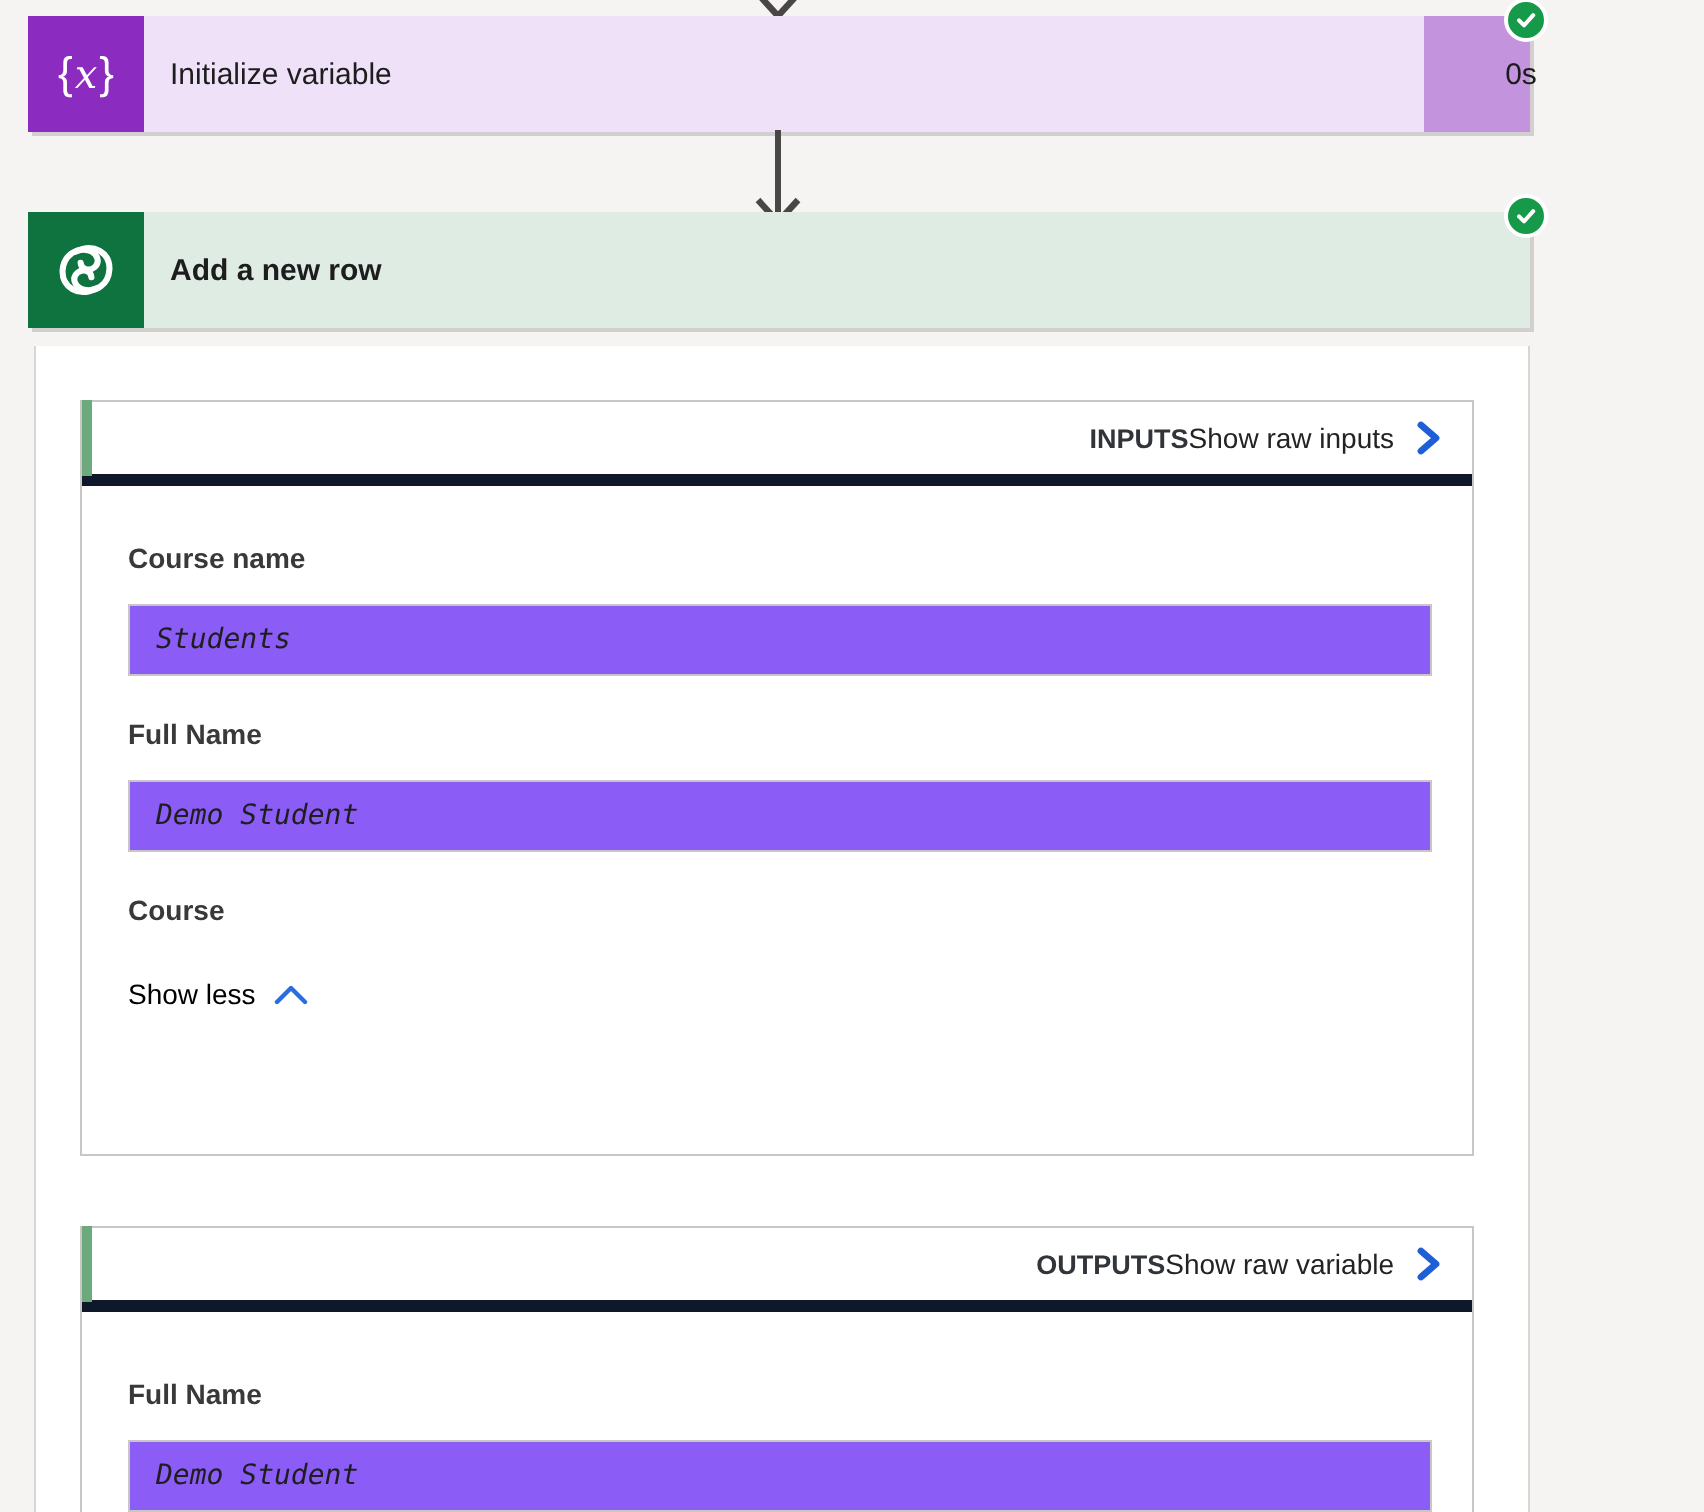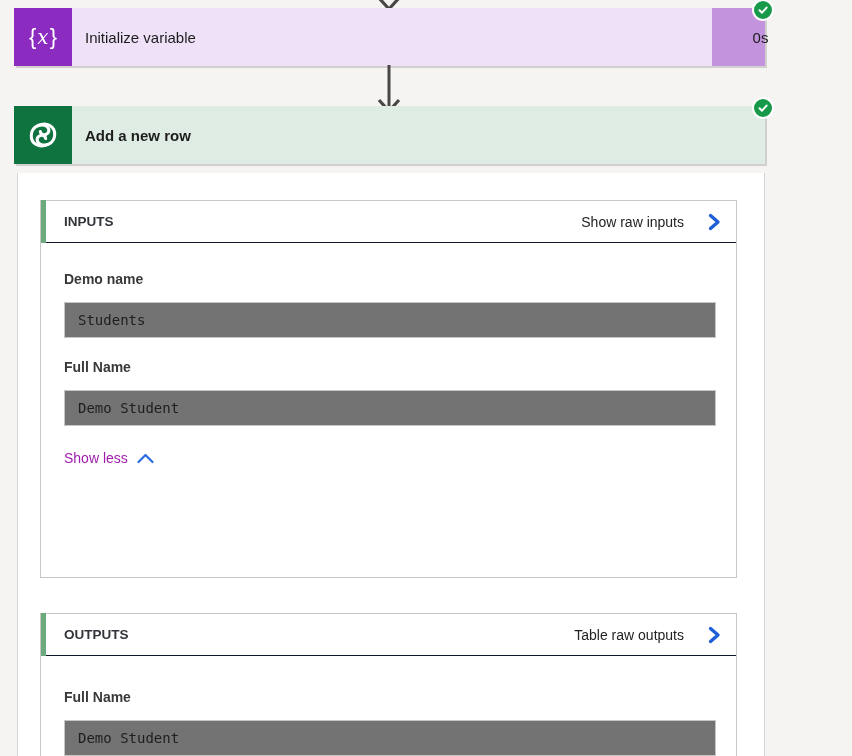--- a/index.html
+++ b/index.html
@@ -60,43 +60,43 @@
   }
 
   
   .panel {
     position:absolute; left:22px; width:697px;
     background:#fff; border:1px solid #c9c7c5;
   }
   .panel-inputs  { top:27px;  height:378px; }
   .panel-outputs { top:440px; height:330px; }
   .panel-header {
-    height:42px; border-bottom:1px solid #0f172a;
+    height:42px; border-bottom:6px solid #0f172a;
     position:relative; display:flex; align-items:center;
-    padding-left:23px; padding-right:15px;
+    padding-right:15px;text-align:right;
   }
   .accent-bar { position:absolute; left:0; top:-1px; bottom:-1px; width:5px; background:#6ca97c; }
   .panel-label { flex:1; font-size:13.5px; font-weight:700; color:#31353a; }
   .raw-link {
-    display:flex; align-items:center; gap:24px;
+    display:flex; align-items:center; gap:11px;
     font-size:14px; color:#242322; cursor:pointer; text-decoration:none;
   }
   .panel-content { padding:27px 20px 20px 23px; }
   .panel-outputs .panel-content { padding-top:32px; }
   .field { margin-bottom:20px; }
   .field-label { font-size:14px; font-weight:700; color:#3a3938; line-height:19px; margin-bottom:13px; }
   .field-box {
-    height:36px; border:1px solid #c9c7c5; background:#737373;
+    height:36px; border:1px solid #c9c7c5; background:#8b5cf6;
     display:flex; align-items:center; padding-left:13px;
     font-family:"DejaVu Sans Mono", monospace; font-size:14px; color:#1e1e1e;
-    white-space:nowrap; overflow:hidden;
+    white-space:nowrap; overflow:hidden;font-style:italic;
   }
   .show-less {
     margin-top:4px; display:inline-flex; align-items:center; gap:9px;
-    font-size:14px; color:#a21caf; cursor:pointer; text-decoration:none;
+    font-size:14px; color:#000000; cursor:pointer; text-decoration:none;
   }
 </style>
 </head>
 <body>
 
 <div class="stage">
 
   <span class="arrow-top">
     <svg width="26" height="13" viewBox="0 0 26 13">
       <path d="M3 1 L13 12 L23 1" fill="none" stroke="#4a4644" stroke-width="3.2"></path>
@@ -153,47 +153,48 @@
         <a class="raw-link">
           <span>Show raw inputs</span>
           <svg width="13" height="18" viewBox="0 0 13 18">
             <path d="M2.5 2.5 L10 9 L2.5 15.5" fill="none" stroke="#1e5fd6" stroke-width="3.4" stroke-linecap="round" stroke-linejoin="round"></path>
           </svg>
         </a>
       </div>
       <div class="panel-content">
 
         <div class="field">
-          <div class="field-label">Demo name</div>
+          <div class="field-label">Course name</div>
           <div class="field-box">Students</div>
         </div>
 
         <div class="field">
           <div class="field-label">Full Name</div>
           <div class="field-box">Demo Student</div>
         </div>
 
         <div class="field">
+          <div class="field-label">Course</div>
         </div>
 
         <a class="show-less">
           <span>Show less</span>
           <svg width="17" height="11" viewBox="0 0 17 11">
             <path d="M1.5 9 L8.5 2 L15.5 9" fill="none" stroke="#2b6de0" stroke-width="2.2" stroke-linecap="round" stroke-linejoin="round"></path>
           </svg>
         </a>
       </div>
     </section>
 
     <section class="panel panel-outputs">
       <div class="panel-header">
         <span class="accent-bar"></span>
         <span class="panel-label">OUTPUTS</span>
         <a class="raw-link">
-          <span>Table raw outputs</span>
+          <span>Show raw variable</span>
           <svg width="13" height="18" viewBox="0 0 13 18">
             <path d="M2.5 2.5 L10 9 L2.5 15.5" fill="none" stroke="#1e5fd6" stroke-width="3.4" stroke-linecap="round" stroke-linejoin="round"></path>
           </svg>
         </a>
       </div>
       <div class="panel-content">
         <div class="field">
           <div class="field-label">Full Name</div>
           <div class="field-box">Demo Student</div>
         </div>

